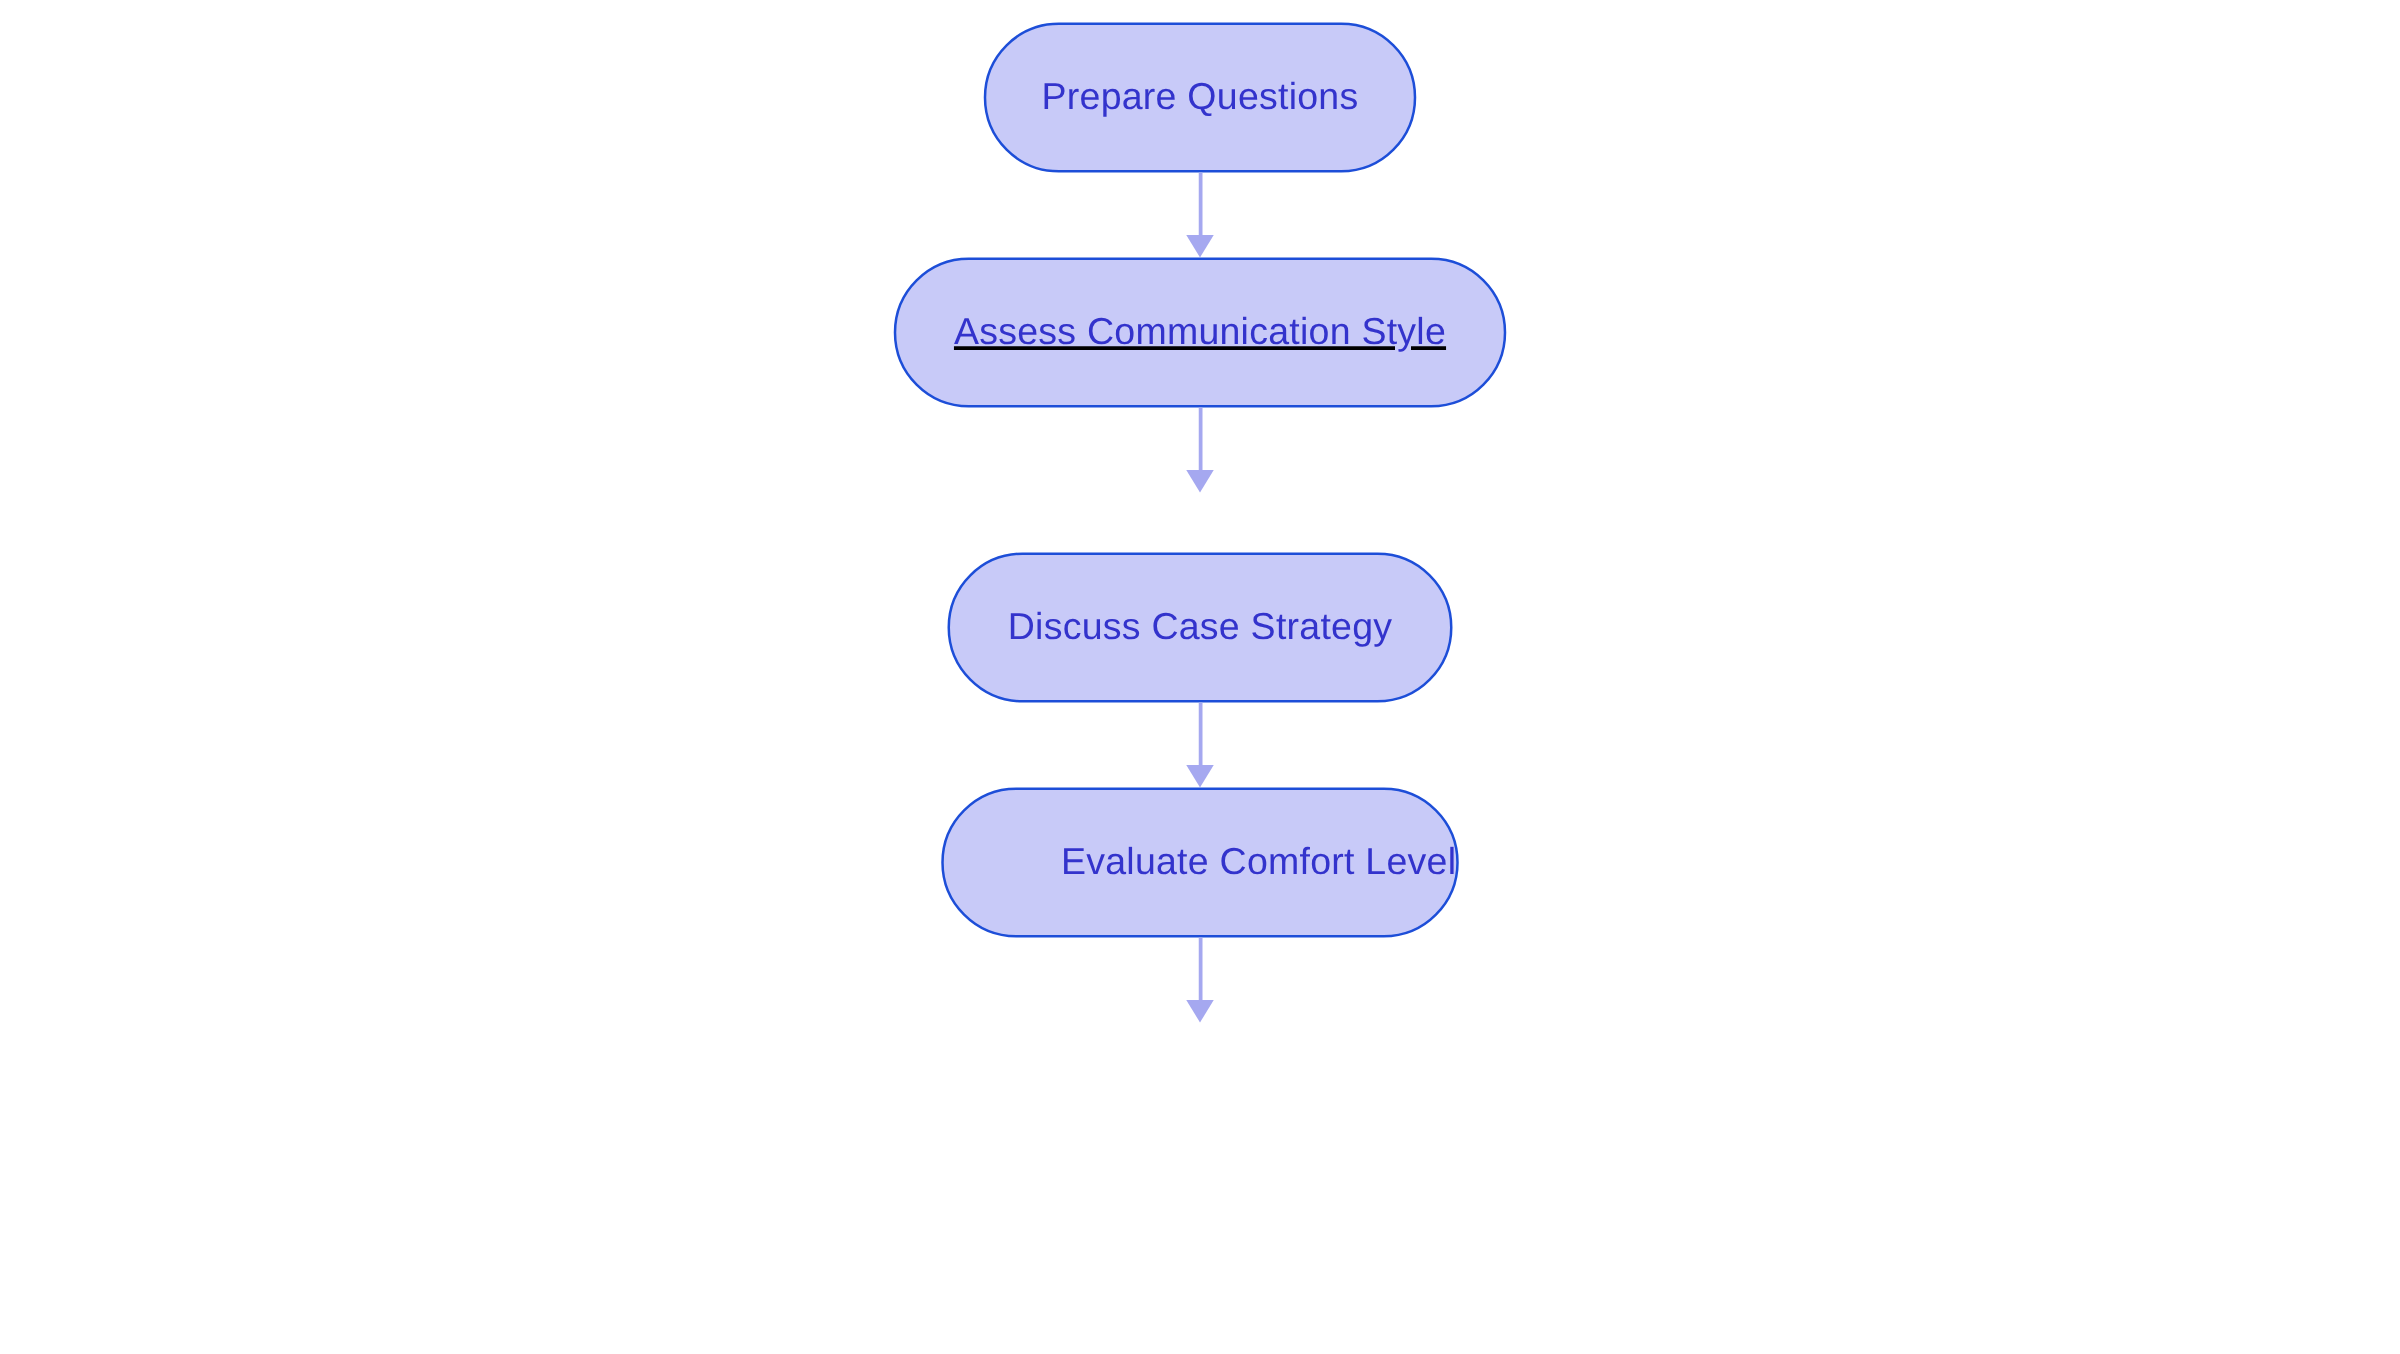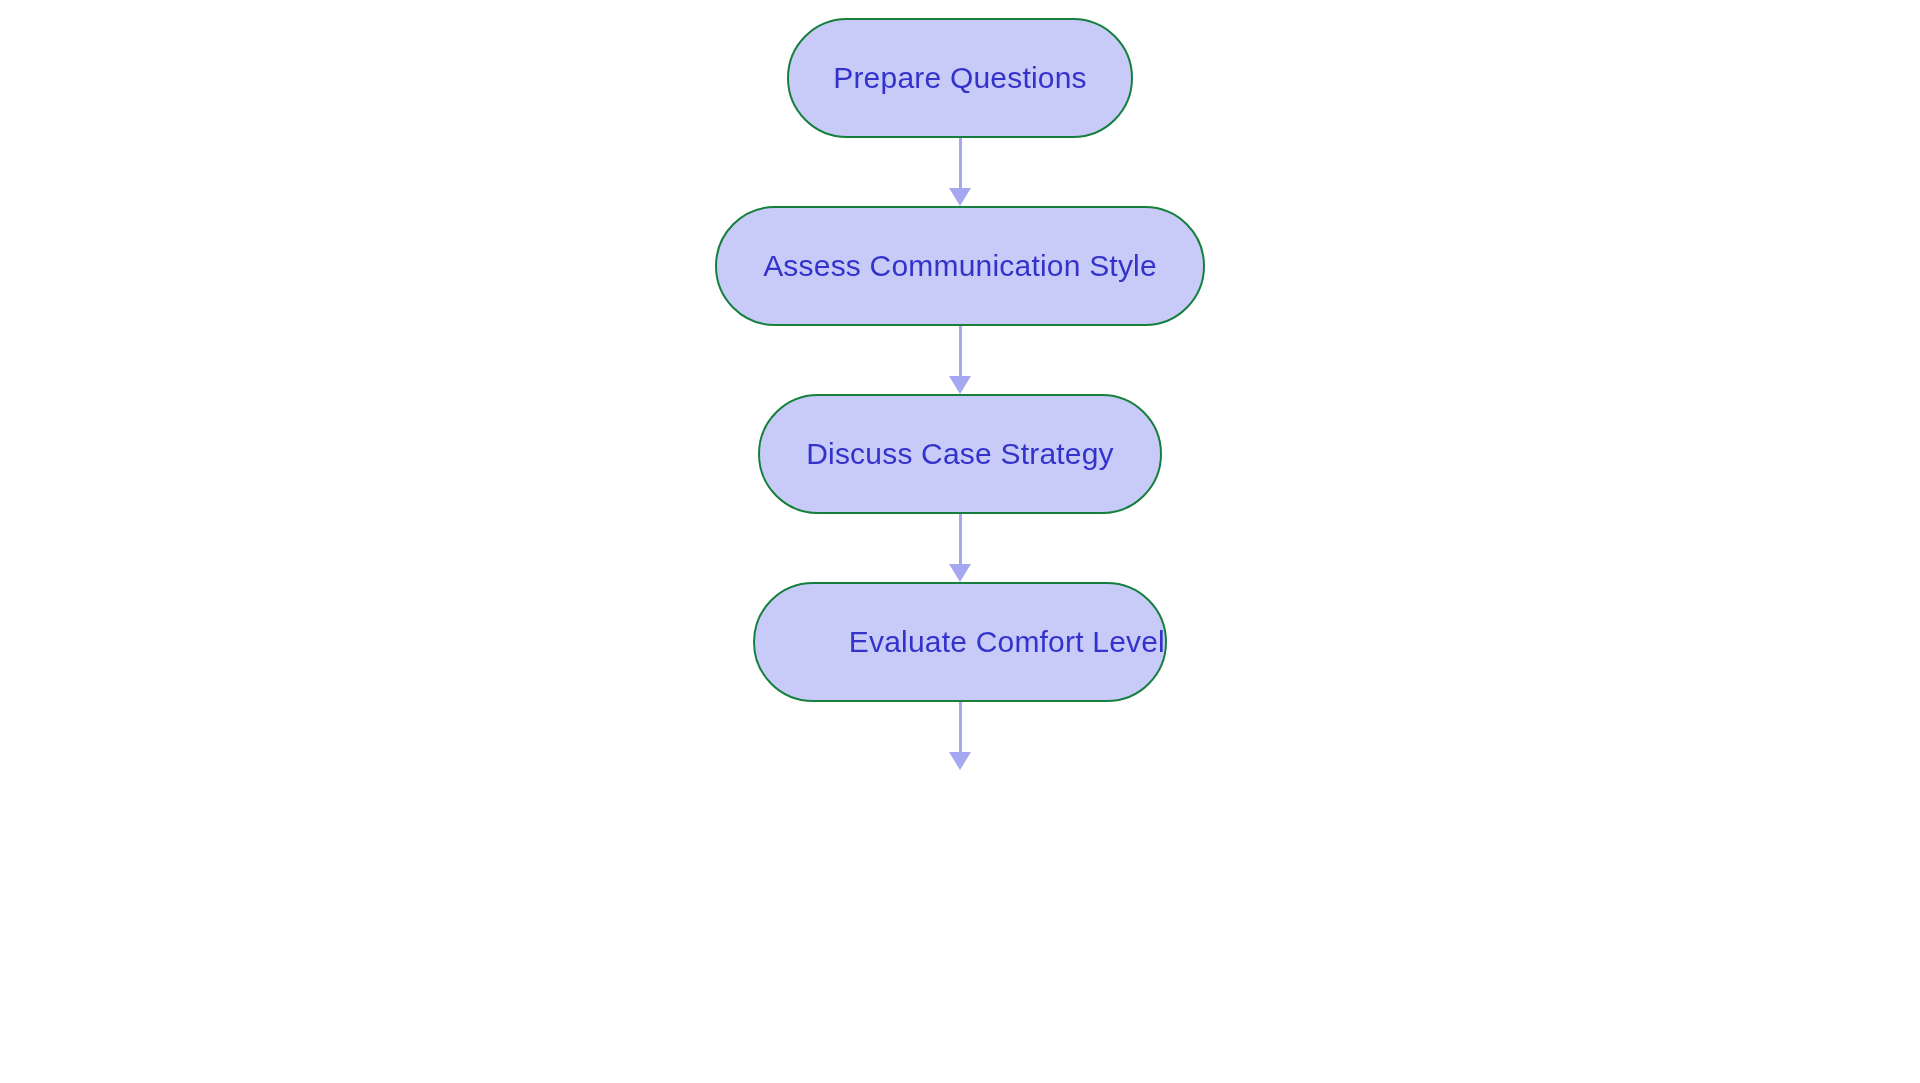--- a/index.html
+++ b/index.html
@@ -34,42 +34,42 @@
     justify-content: flex-start;
     padding-top: 18px;
     box-sizing: border-box;
   }
 
   .node {
     position: relative;
     box-sizing: border-box;
     height: 120px;
     background: #c8caf8;
-    border: 2px solid #15803d;
+    border: 2px solid #1d4ed8;
     border-radius: 60px;
     display: flex;
     align-items: center;
     justify-content: center;
     flex: 0 0 auto;
   }
 
   .node-label {
     font-family: "Liberation Sans", sans-serif;
     font-size: 30px;
     line-height: 1;
     color: #3333cc;
     letter-spacing: 0.2px;
     white-space: nowrap;
     user-select: none;
   }
 
   
   .node-w1 { width: 346px; }
-  .node-w2 { width: 490px; }
-  .node-w3 { width: 404px; }
+  .node-w2 { width: 490px; text-decoration: underline; }
+  .node-w3 { width: 404px; margin-top: 48px; }
   .node-w4 { width: 414px; justify-content: flex-end; }
   .node-w5 { width: 464px; }
 
   .connector {
     position: relative;
     width: 24px;
     height: 68px;
     flex: 0 0 auto;
     display: flex;
     flex-direction: column;

